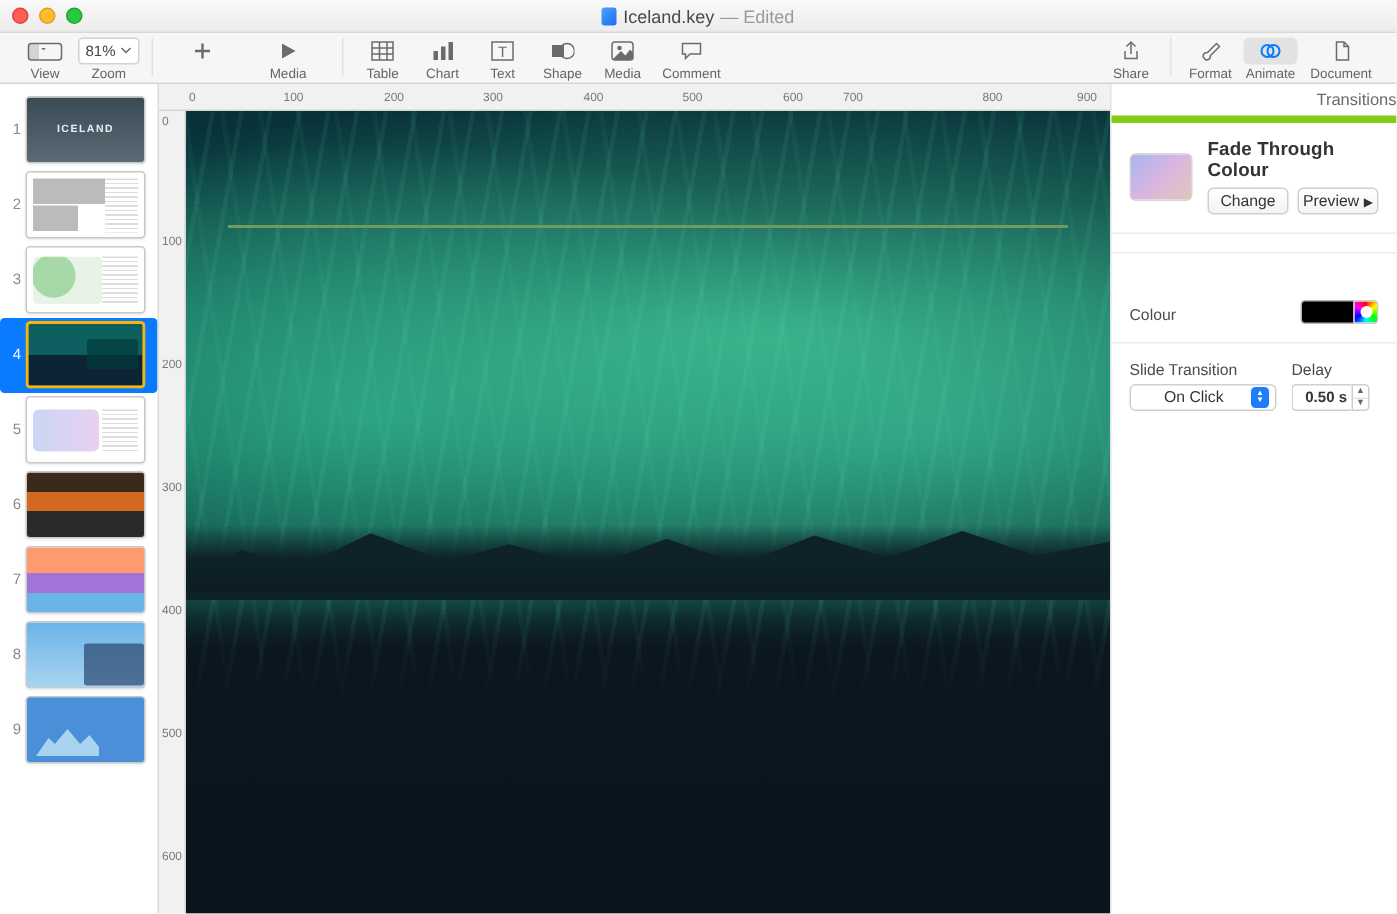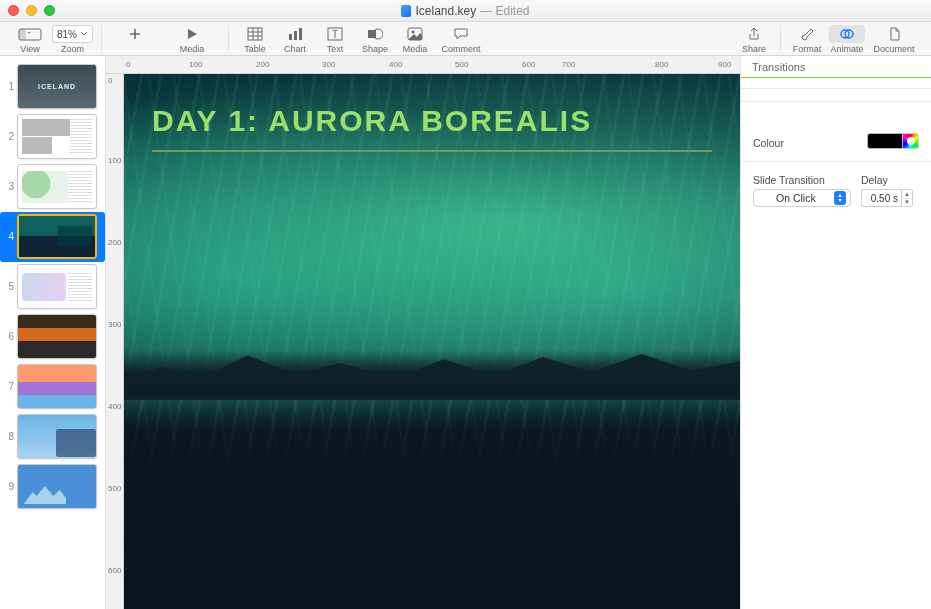--- a/index.html
+++ b/index.html
@@ -104,21 +104,21 @@
   .aurora-streaks{position:absolute;inset:0;background:
       repeating-linear-gradient(100deg, transparent 0 16px, rgba(120,246,200,0.07) 16px 19px),
       repeating-linear-gradient(82deg, transparent 0 22px, rgba(100,230,190,0.05) 22px 25px);
       mask-image:linear-gradient(180deg,#000 0 62%,transparent 74%);
       -webkit-mask-image:linear-gradient(180deg,#000 0 62%,transparent 74%);}
   .slide-title{position:absolute;left:28px;top:30px;color:#9be069;font-size:30px;font-weight:700;letter-spacing:2px;}
   .slide-rule{position:absolute;left:28px;right:28px;top:76px;height:2px;background:#74995b;}
   
   
   .inspector{width:191px;background:#fff;border-left:1px solid var(--panel-border);display:flex;flex-direction:column;}
-  .insp-head{font-size:11px;text-align:left;color:#6a6a6a;padding:5px 11px 4px;border-bottom:1px solid #84cc16;}
+  .insp-head{font-size:11px;text-align:right;color:#6a6a6a;padding:5px 0 4px;border-bottom:5px solid #84cc16;}
   .insp-body{padding:10px 12px 8px;display:flex;flex-direction:column;gap:12px;flex:1;}
   .effect-row{display:flex;gap:10px;align-items:center;}
   .effect-swatch{width:42px;height:32px;border-radius:4px;background:linear-gradient(135deg,#a7b6ee,#d9b6e1,#e4c5b8);border:1px solid #d6d6d6;flex:none;}
   .effect-meta{display:flex;flex-direction:column;gap:5px;flex:1;}
   .effect-name{font-weight:700;font-size:12.5px;letter-spacing:.1px;}
   .effect-buttons{display:flex;gap:6px;}
   .mac-btn{flex:1;height:18px;font-size:10.5px;border:1px solid #cfcfcf;border-radius:4px;background:linear-gradient(#ffffff,#f4f4f4);display:flex;align-items:center;justify-content:center;gap:3px;cursor:default;}
   
   .insp-sep{height:1px;background:#eaeaea;margin:0 -12px;}
   
@@ -370,30 +370,44 @@
         <span style="top:164px">200</span>
         <span style="top:246px">300</span>
         <span style="top:328px">400</span>
         <span style="top:410px">500</span>
         <span style="top:492px">600</span>
       </div>
       <div class="slide-viewport">
         <div class="slide">
           <div class="aurora-streaks"></div>
           <div class="mountains"></div>
-          <div class="slide-title">DAY 1: AURORA BOREALIS</div>
           <div class="slide-rule"></div>
         </div>
       </div>
     </div>
   </div>
 
   <div class="inspector">
     <div class="insp-head">Transitions</div>
     <div class="insp-body">
+      <div class="effect-row">
+        <div class="effect-swatch"></div>
+        <div class="effect-meta">
+          <div class="effect-name">Fade Through Colour</div>
+          <div class="effect-buttons">
+            <div class="mac-btn">
+                <span>Change</span>
+              </div>
+            <div class="mac-btn">
+                <span>Preview</span>
+                <span style="font-size:8px;">▶</span>
+              </div>
+          </div>
+        </div>
+      </div>
       <div class="insp-sep"></div>
 
       <div class="insp-sep"></div>
 
       <div class="colour-row">
         <span class="insp-section-label">Colour</span>
         <div class="colour-well">
           <div class="colour-swatch"></div>
           <div class="colour-wheel"></div>
         </div>
@@ -404,21 +418,21 @@
         <div>
           <span class="insp-section-label">Slide Transition</span>
           <div class="mac-select">
             <span>On Click</span>
             <span class="sel-arrows">▴<br>▾</span>
           </div>
         </div>
         <div class="delay-col">
           <span class="insp-section-label">Delay</span>
           <div class="num-field">
-            <div class="num-input" style="width:40px;">0.50 s</div>
+            <div class="num-input" style="width:40px;font-weight:bold;">0.50 s</div>
             <div class="stepper">
                 <span>▲</span>
                 <span>▼</span>
               </div>
           </div>
         </div>
       </div>
     </div>
   </div>
 </div>

